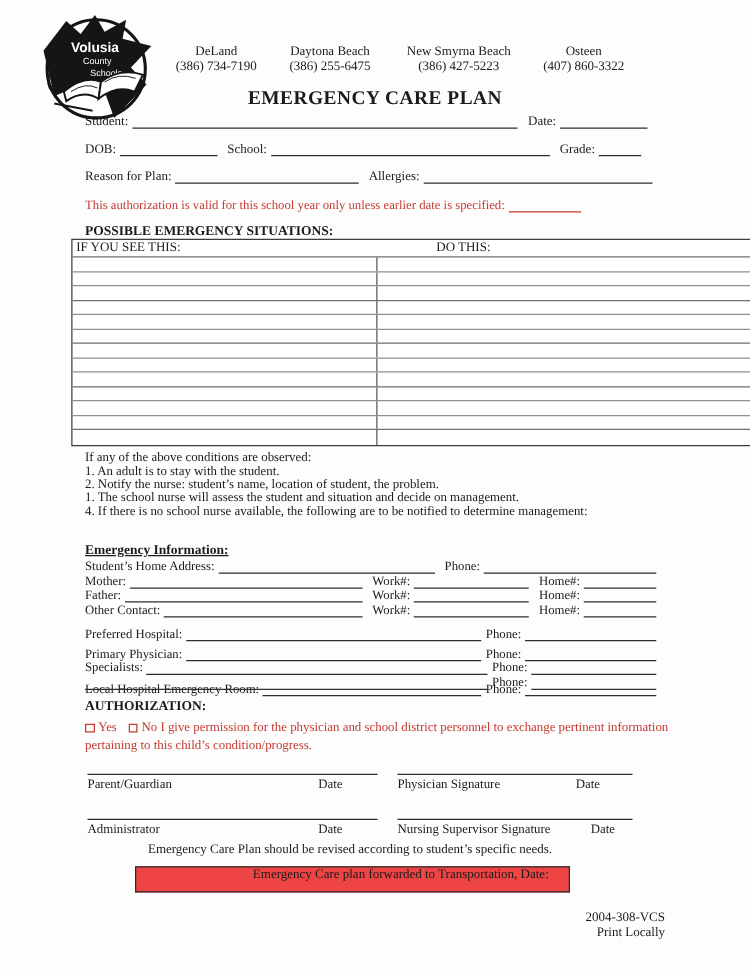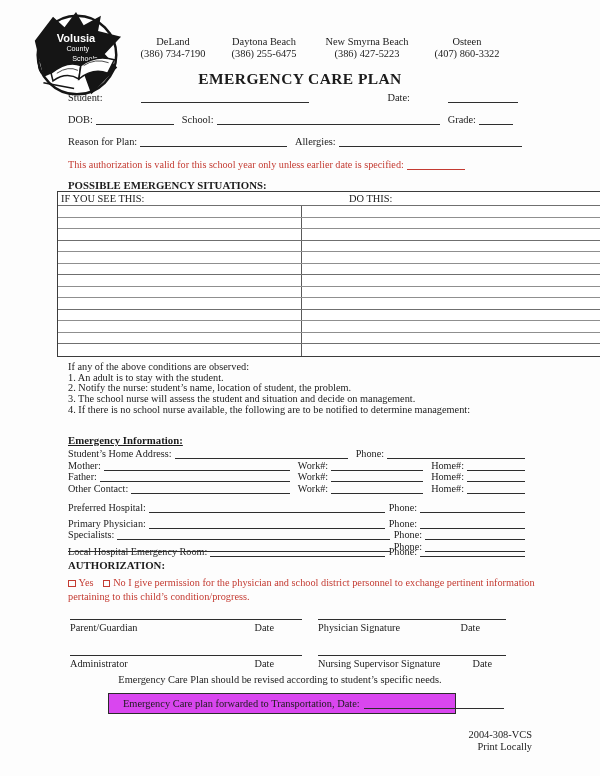--- a/index.html
+++ b/index.html
@@ -58,21 +58,21 @@
 
   
   .sigcol { position:absolute; border-top:1px solid #2e2e2e; padding-top:2px; }
   .sigrow { display:flex; justify-content:space-between; font-size:10.3px; }
 
   .center-note { position:absolute; top:674px; left:0; width:560px;
     text-align:center; font-size:10.4px; }
 
   .tbox { position:absolute; left:108px; top:693px; width:348px; height:21px;
     border:1.3px solid #2b2b2b; display:flex; align-items:flex-end;
-    padding:0 12px 4px 14px; background:#d946ef; }
+    padding:0 12px 4px 14px; background:#ef4444;flex-direction:column; }
   .tbox .lbl { white-space:nowrap; margin-right:4px; }
   .tbox .ln { flex:0 0 140px; height:9px; }
 
   .footer-left { position:absolute; left:68px; top:729px; line-height:12.2px; }
   .footer-right { position:absolute; right:68px; top:729px; text-align:right; line-height:12.2px; }
 </style>
 </head>
 <body>
 
 <div class="page">
@@ -104,21 +104,21 @@
     <div>New Smyrna Beach</div>
     <div>(386) 427-5223</div>
   </div>
   <div class="office" style="left:467px;">
     <div>Osteen</div>
     <div>(407) 860-3322</div>
   </div>
 
   <div class="title">EMERGENCY CARE PLAN</div>
 
-  <div class="frow" style="top:91px; left:68px; right:82px;gap:35px;">
+  <div class="frow" style="top:91px; left:68px; right:82px;">
     <span class="lbl">Student:</span>
     <span class="ln"></span>
     <span class="gap"></span>
     <span class="lbl">Date:</span>
     <span class="ln fixed" style="flex-basis:70px;"></span>
   </div>
 
   <div class="frow" style="top:113px; left:68px; right:87px;">
     <span class="lbl">DOB:</span>
     <span class="ln fixed" style="flex-basis:78px;"></span>
@@ -203,21 +203,21 @@
           <div class="cl"></div>
           <div class="cr"></div>
         </div>
       </div>
   </div>
 
   <div class="abs cond" style="top:362px; left:68px; width:480px;">
     <div>If any of the above conditions are observed:</div>
     <div>1. An adult is to stay with the student.</div>
     <div>2. Notify the nurse: student’s name, location of student, the problem.</div>
-    <div>3. The school nurse will assess the student and situation and decide on management.</div>
+    <div>1. The school nurse will assess the student and situation and decide on management.</div>
     <div>4. If there is no school nurse available, the following are to be notified to determine management:</div>
   </div>
 
   <div class="abs heading underline" style="top:434px; left:68px;">Emergency Information:</div>
 
   <div class="irow" style="top:448px;">
     <span class="lbl">Student’s Home Address:</span>
     <span class="ln"></span>
     <span class="gap"></span>
     <span class="lbl">Phone:</span>

